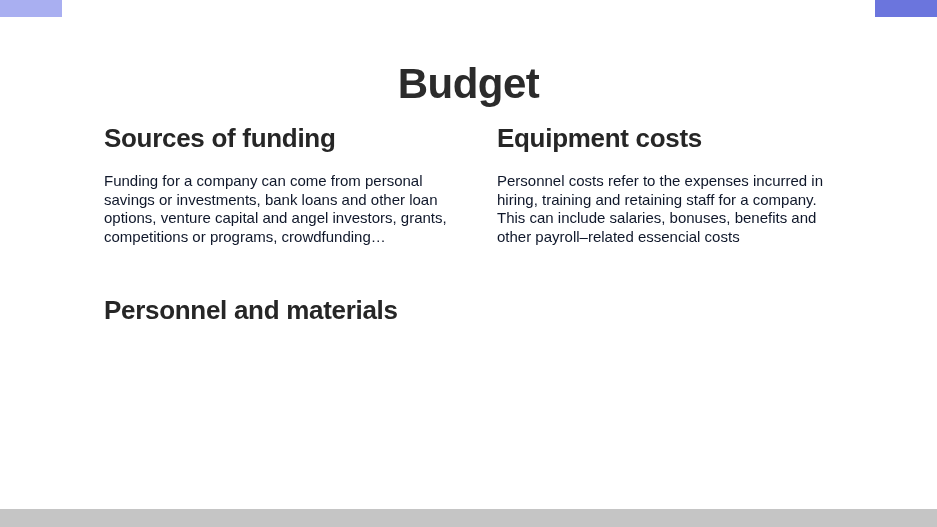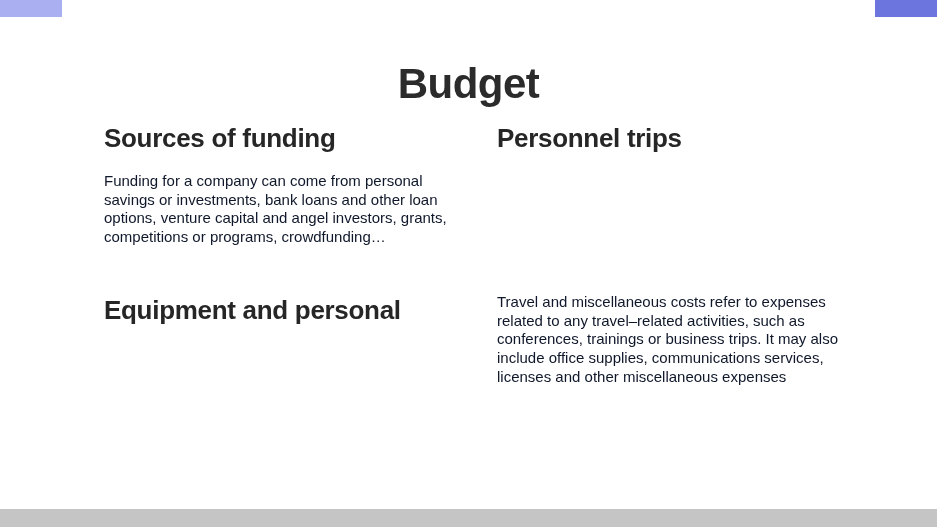--- a/index.html
+++ b/index.html
@@ -74,28 +74,28 @@
   <h1 class="slide-title">Budget</h1>
 
   <div class="grid">
 
     <div class="section">
       <h2 class="section-heading">Sources of funding</h2>
       <p class="section-body">Funding for a company can come from personal savings or investments, bank loans and other loan options, venture capital and angel investors, grants, competitions or programs, crowdfunding…</p>
     </div>
 
     <div class="section">
-      <h2 class="section-heading">Personnel trips</h2>
+      <h2 class="section-heading">Equipment costs</h2>
+      <p class="section-body">Personnel costs refer to the expenses incurred in hiring, training and retaining staff for a company. This can include salaries, bonuses, benefits and other payroll–related essencial costs</p>
     </div>
 
     <div class="section">
-      <h2 class="section-heading">Equipment and personal</h2>
+      <h2 class="section-heading">Personnel and materials</h2>
     </div>
 
     <div class="section">
-      <p class="section-body">Travel and miscellaneous costs refer to expenses related to any travel–related activities, such as conferences, trainings or business trips. It may also include office supplies, communications services, licenses and other miscellaneous expenses</p>
     </div>
 
   </div>
 
   <div class="bottom-bar" style="background: rgb(197, 197, 197);"></div>
 
 </div>
 
 </body></html>

